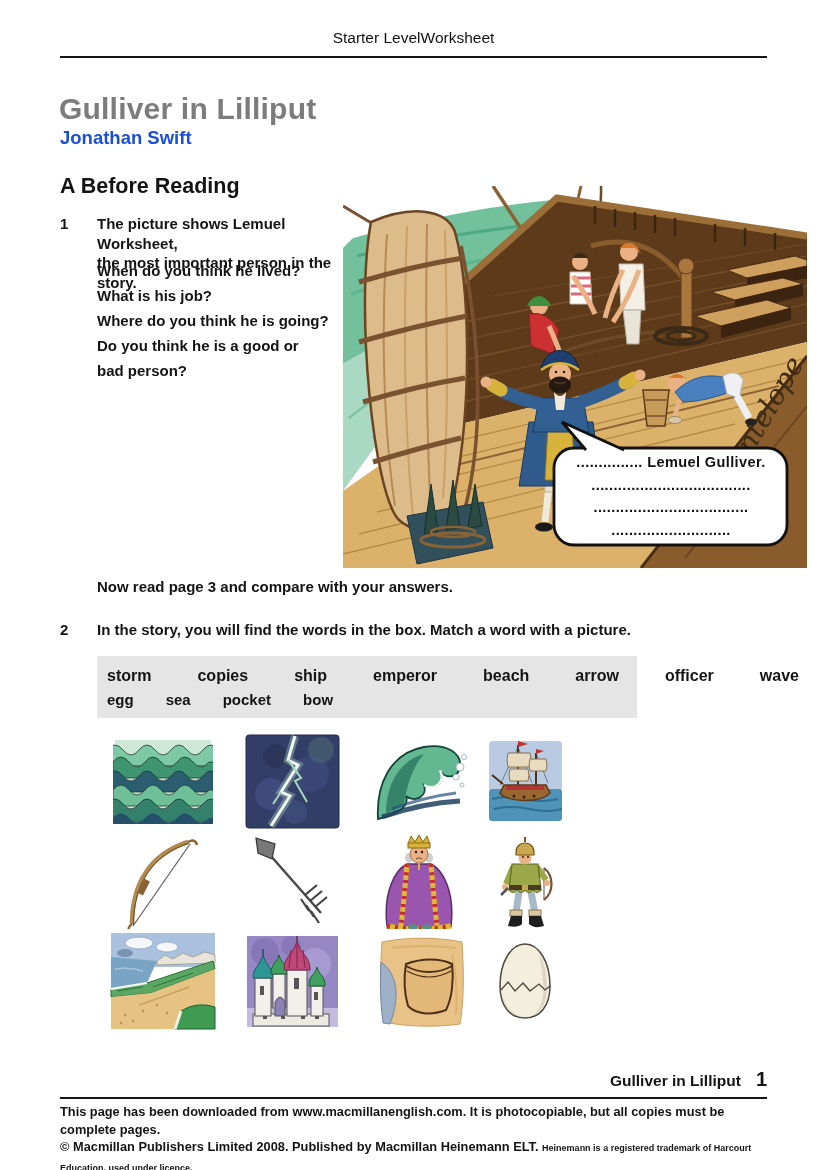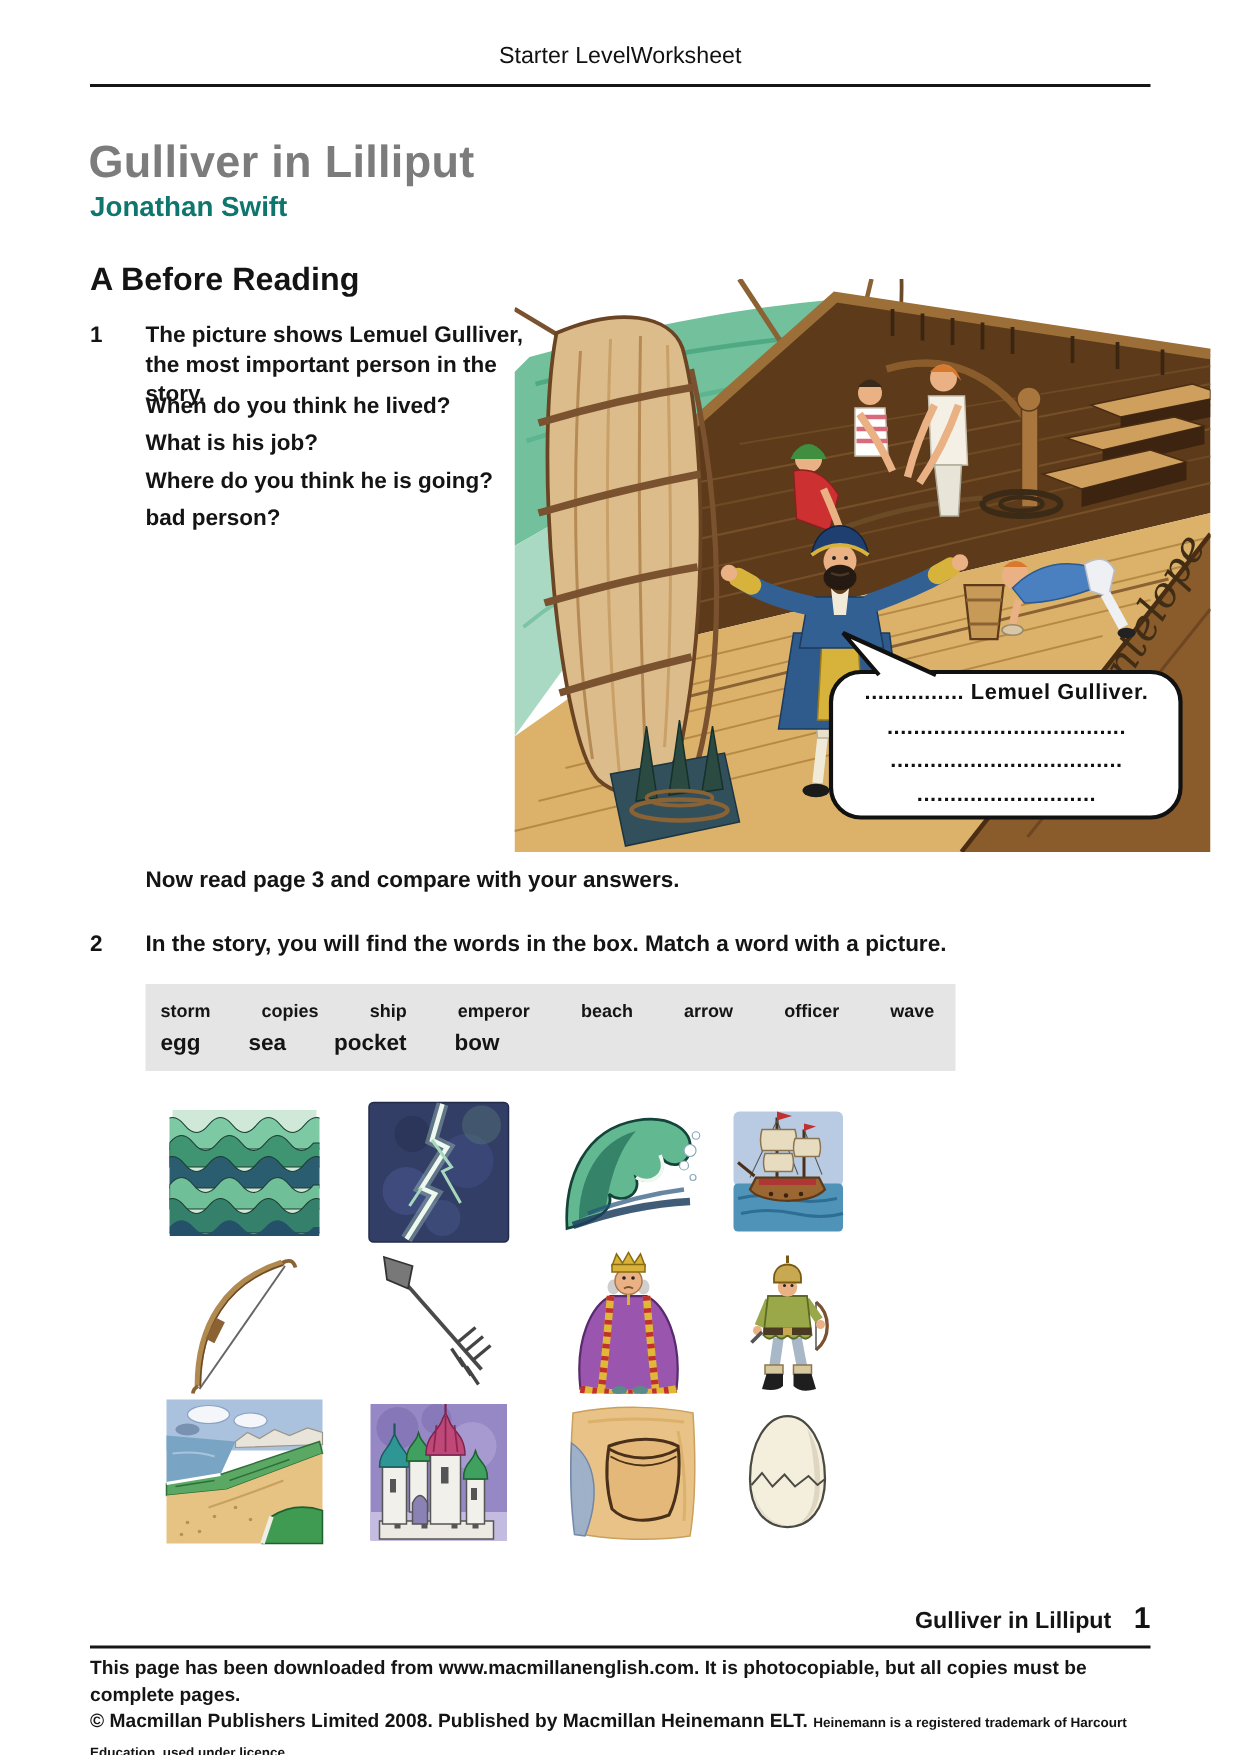--- a/index.html
+++ b/index.html
@@ -8,33 +8,33 @@
     position:relative; width:827px; height:1170px; background:#ffffff;
     font-family:"Liberation Sans", sans-serif; color:#141414; overflow:hidden;
   }
   .abs { position:absolute; }
   
   .hdr { left:60px; right:60px; top:29px; display:flex; justify-content:center;
          font-size:15.5px; font-weight:500; color:#111; }
   .hdr-rule { left:60px; right:60px; top:56px; border-top:2.5px solid #161616; }
   
   .book-title { left:59px; top:92px; font-size:30px; font-weight:bold; color:#7c7c7c; letter-spacing:.2px; }
-  .author { left:60px; top:127px; font-size:18.5px; font-weight:bold; color:#0f766e; }
+  .author { left:60px; top:127px; font-size:18.5px; font-weight:bold; color:#1d4ed8; }
   .section-h { left:60px; top:174px; font-size:21.5px; font-weight:bold; }
   
   .qrow { display:flex; font-size:15px; font-weight:600; line-height:19.5px; }
   .q1 { left:60px; top:214px; width:300px; }
   .q2 { left:60px; top:620px; width:640px; }
   .qnum { width:37px; flex:0 0 37px; font-weight:bold; }
   .qlist { left:97px; top:258px; font-size:15px; font-weight:600; }
   .qlist span { display:block; line-height:25px; }
   .nowread { left:97px; top:578px; font-size:15px; font-weight:600; }
   
   .wordbox { left:97px; top:656px; width:540px; background:#e5e5e5; padding:11px 14px 10px 10px; }
-  .word-row1 { display:flex; justify-content:space-between; font-size:12px; font-weight:600; }
+  .word-row1 { display:flex; justify-content:flex-start; font-size:16px; font-weight:600;gap:46px; }
   .word-row2 { display:flex; gap:32px; margin-top:6px; font-size:15px; font-weight:600; }
   
   .pgrid { left:97px; top:731px; width:470px; display:grid;
            grid-template-columns:132px 126px 128px 84px; grid-auto-rows:100px;
            align-items:center; justify-items:center; }
   .pcell { display:flex; align-items:center; justify-content:center; }
   
   .illus { left:343px; top:186px; width:464px; height:382px; }
   .illus > svg { position:absolute; left:0; top:0; }
   .bubble { position:absolute; left:209px; top:232px; width:238px; height:130px; }
@@ -62,29 +62,30 @@
   </div>
   <div class="abs hdr-rule"></div>
 
   <div class="abs book-title">Gulliver in Lilliput</div>
   <div class="abs author">Jonathan Swift</div>
   <div class="abs section-h">A Before Reading</div>
 
   <div class="abs qrow q1">
     <div class="qnum">1</div>
     <div>
-      <span style="display:block">The picture shows Lemuel Gulliver,</span>
+      <span style="display:block">The picture shows Lemuel Worksheet,</span>
       <span style="display:block">the most important person in the story.</span>
     </div>
   </div>
 
   <div class="abs qlist">
       <span>When do you think he lived?</span>
       <span>What is his job?</span>
       <span>Where do you think he is going?</span>
+      <span>Do you think he is a good or</span>
       <span>bad person?</span>
     </div>
 
   <div class="abs illus">
     <svg width="464" height="382" viewBox="0 0 464 382">
 
       <path d="M10,52 Q120,22 210,14 L196,66 L84,130 L0,178 L0,62 Z" fill="#72c09c"></path>
       <path d="M0,178 L84,130 L76,200 L0,305 Z" fill="#a9d9c3"></path>
       <path d="M14,70 Q90,50 180,40" stroke="#46a47e" stroke-width="3" fill="none" opacity=".8"></path>
       <path d="M8,108 Q70,88 150,72" stroke="#57b28c" stroke-width="3" fill="none" opacity=".8"></path>

